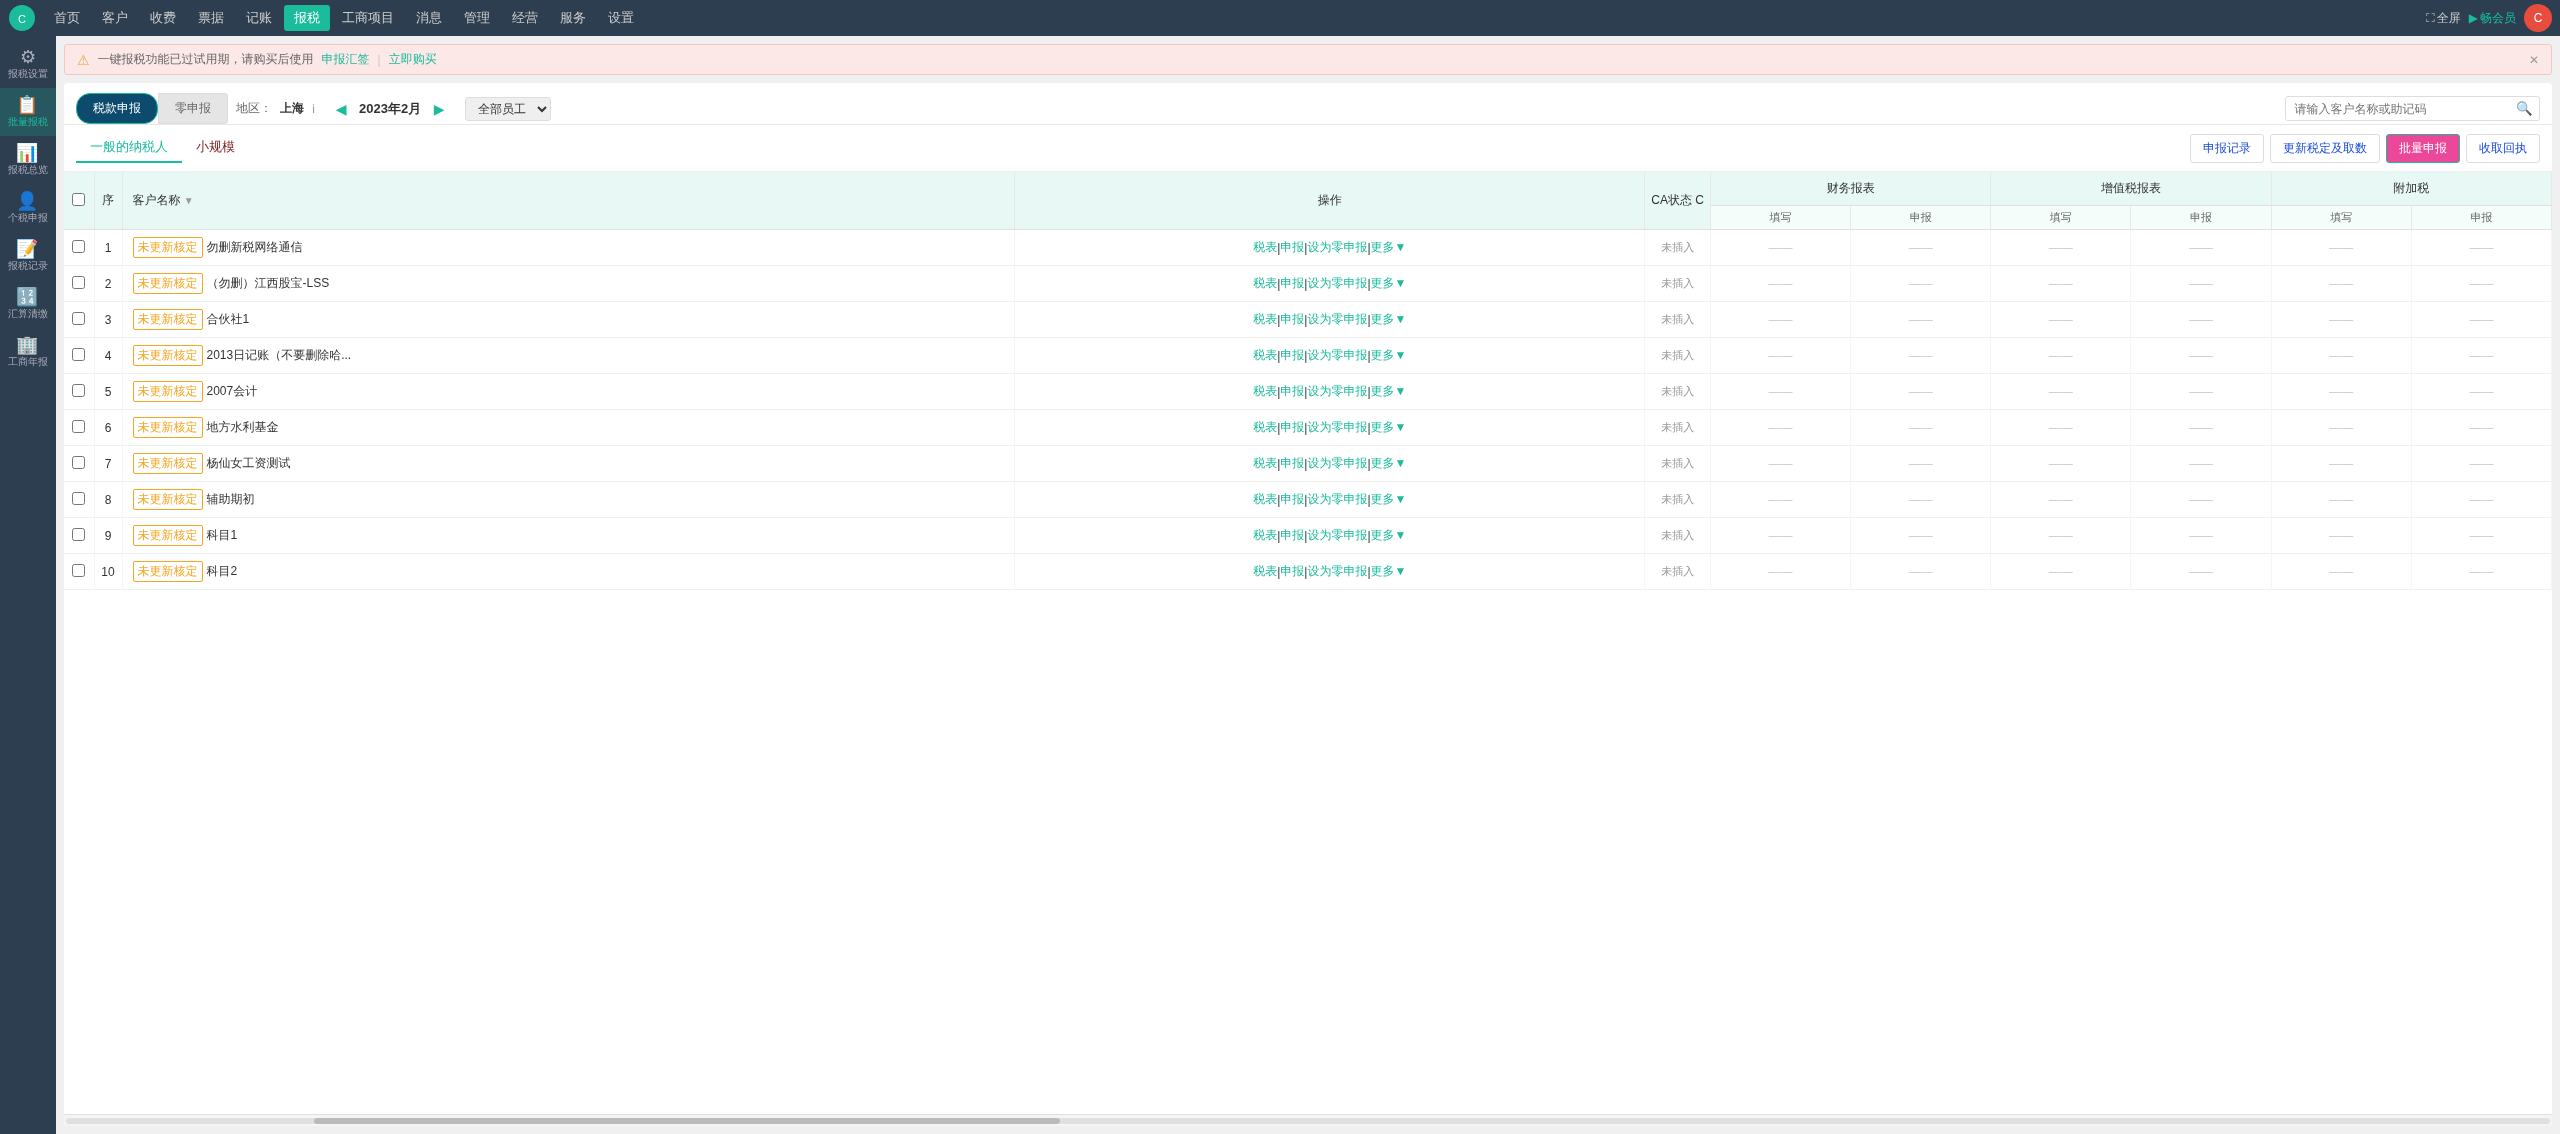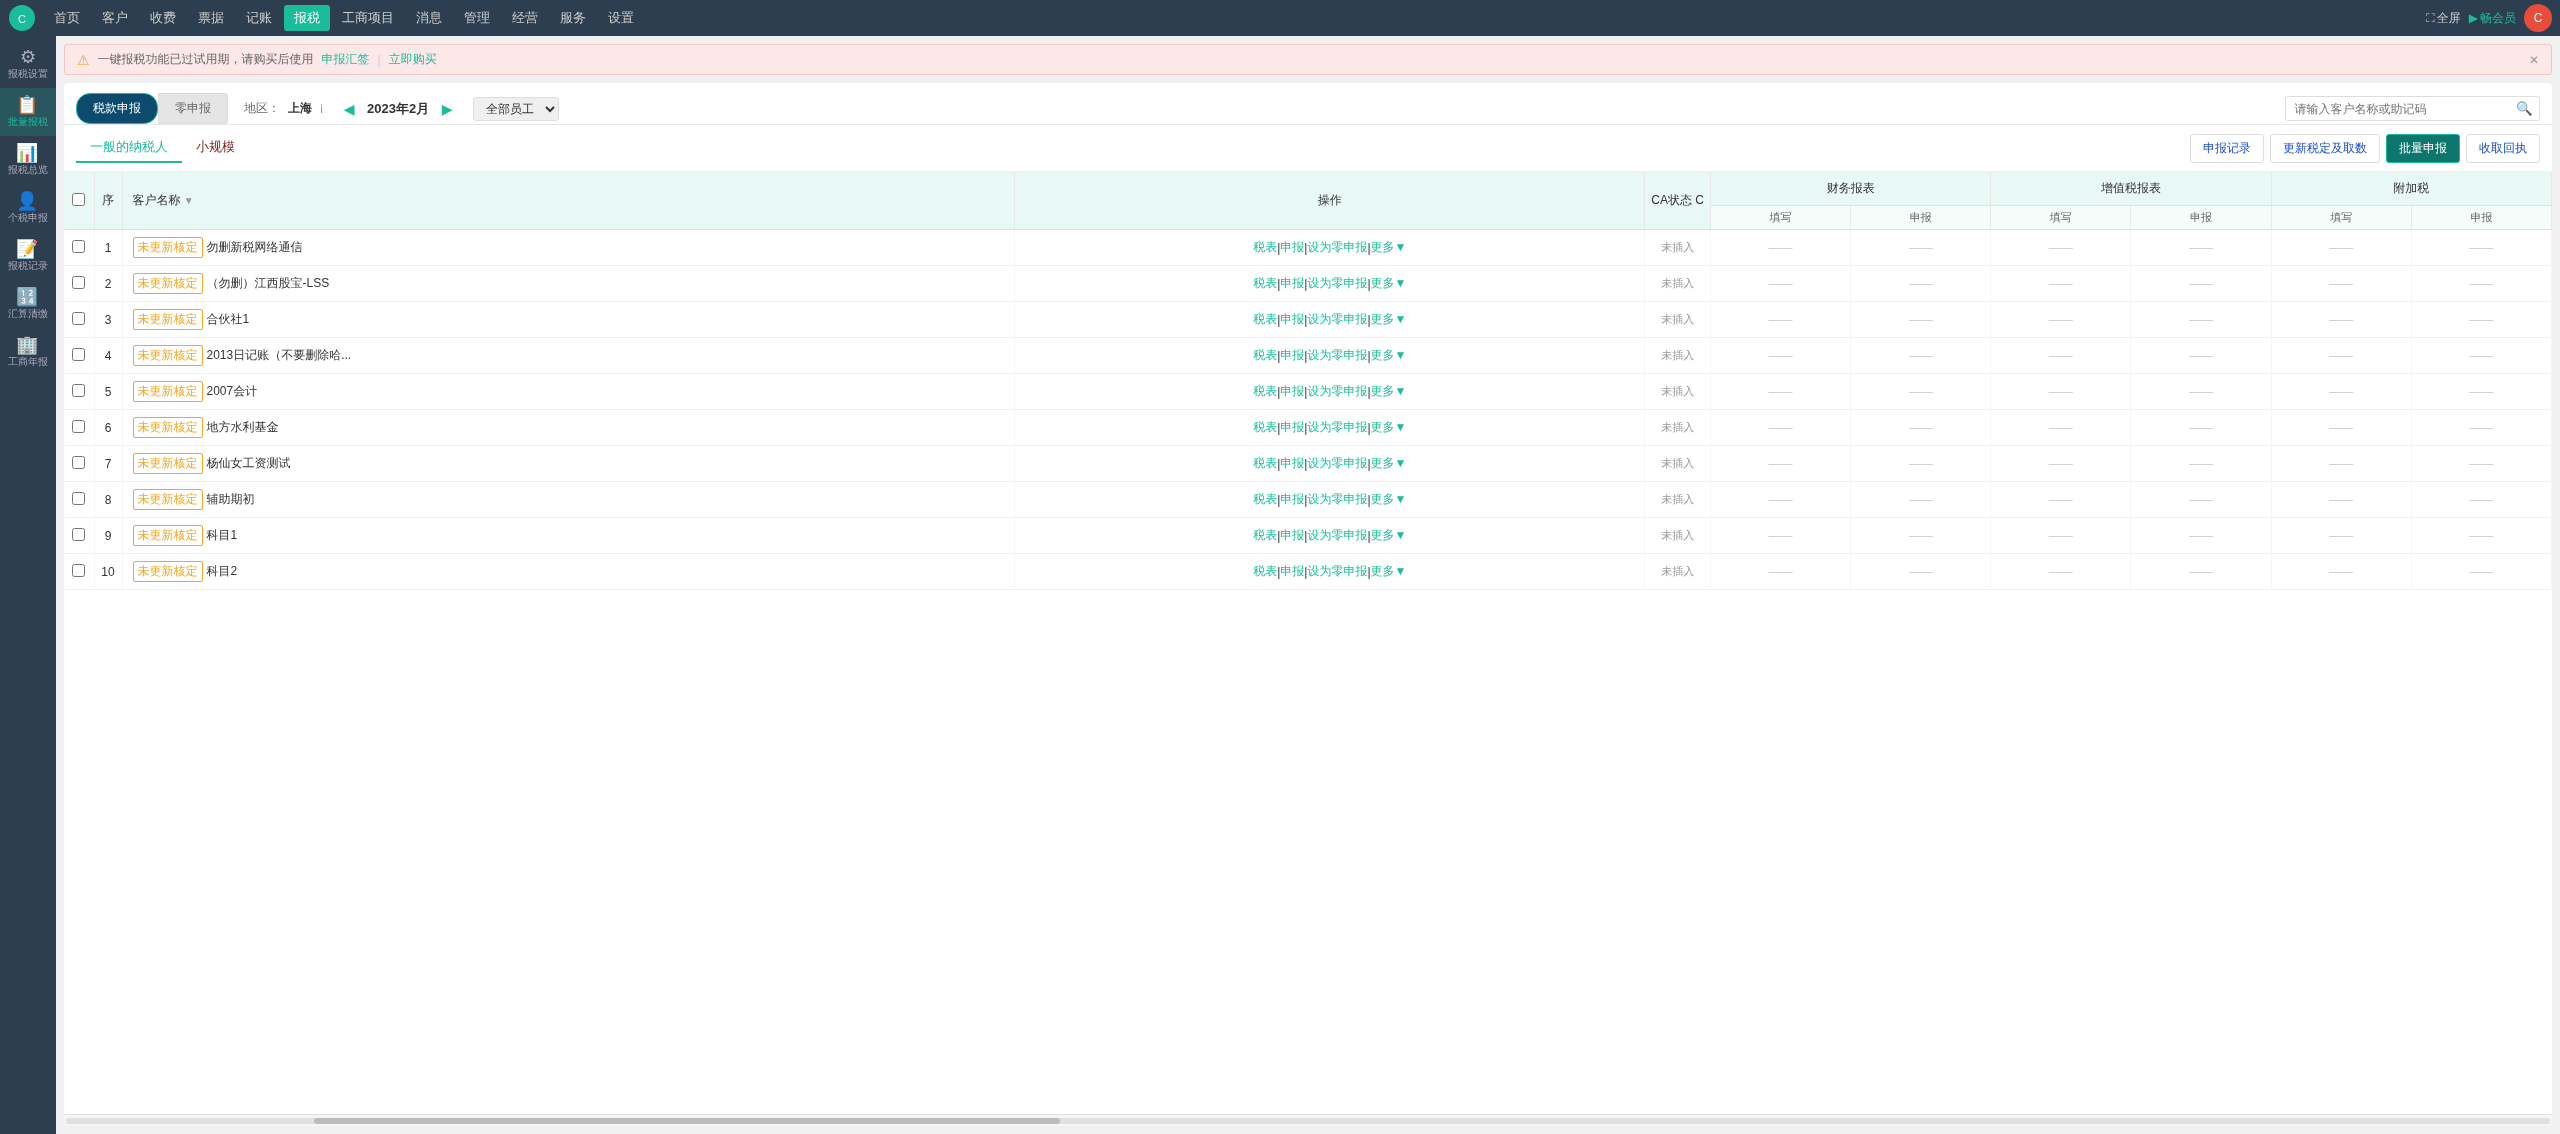--- a/index.html
+++ b/index.html
@@ -41,42 +41,42 @@
     
     .panel-toolbar { padding: 10px 12px 0 12px; display: flex; align-items: center; gap: 8px; flex-shrink: 0; border-bottom: 1px solid #e8e8e8; flex-wrap: wrap; }
 
     
     .tab-group { display: flex; gap: 0; }
     .tab-btn { padding: 6px 16px; border: 1px solid #ddd; background: #e5e5e5; color: #666; cursor: pointer; font-size: 12px; }
     .tab-btn:first-child { border-radius: 3px 0 0 3px; }
     .tab-btn:last-child { border-radius: 0 3px 3px 0; }
     .tab-btn.active { background: #0c4a6e; color: #fff; border-color: #1abc9c; border-radius: 14px; }
 
-    .region-label { font-size: 12px; color: #666; margin-left: 8px; }
+    .region-label { font-size: 12px; color: #666; margin-left: 0; }
     .region-value { font-size: 12px; font-weight: bold; color: #333; }
     .info-icon { color: #999; cursor: pointer; font-size: 12px; }
 
     .date-nav { display: flex; align-items: center; gap: 4px; margin-left: 8px; }
     .date-nav-btn { width: 20px; height: 20px; border: none; background: none; cursor: pointer; color: #1abc9c; font-size: 14px; display: flex; align-items: center; justify-content: center; }
     .date-display { font-size: 13px; font-weight: bold; color: #333; min-width: 70px; text-align: center; }
 
     .employee-select { display: flex; align-items: center; gap: 4px; margin-left: 8px; }
     .employee-select select { border: 1px solid #ddd; padding: 3px 8px; border-radius: 3px; font-size: 12px; color: #333; cursor: pointer; }
 
     .search-box { margin-left: auto; display: flex; align-items: center; border: 1px solid #ddd; border-radius: 3px; overflow: hidden; gap: 44px; }
     .search-box input { border: none; outline: none; padding: 4px 8px; font-size: 12px; width: 180px; color: #999; }
     .search-box button { border: none; background: none; padding: 4px 6px; cursor: pointer; color: #999; }
 
     
     .action-bar { padding: 8px 12px; display: flex; align-items: center; gap: 16px; flex-shrink: 0; border-bottom: 1px solid #f0f0f0; }
     .action-tabs { display: flex; gap: 0; }
     .action-tab { padding: 5px 14px; border-bottom: 2px solid transparent; cursor: pointer; font-size: 13px; color: #7f1d1d; }
     .action-tab.active { border-bottom-color: #1abc9c; color: #1abc9c; }
     .action-btn { padding: 5px 12px; border: 1px solid #ddd; background: #f5f5f5; color: #666; cursor: pointer; font-size: 12px; border-radius: 3px; }
-    .action-btn.primary { background: #0f766e; color: #fff; border-color: #1abc9c; }
+    .action-btn.primary { background: #ec4899; color: #fff; border-color: #1abc9c; }
     .action-btn.secondary { background: #fff; color: #1d4ed8; }
 
     
     .table-container { flex: 1; overflow: auto; }
     table { width: 100%; border-collapse: collapse; font-size: 12px; }
     thead tr { background: #e8f8f5; }
     thead th { padding: 8px 6px; text-align: center; color: #333; font-weight: normal; border-bottom: 1px solid #e0e0e0; border-right: 1px solid #e8e8e8; white-space: nowrap; }
     thead th.col-name { text-align: left; padding-left: 10px; }
     tbody tr { border-bottom: 1px solid #f0f0f0; }
     tbody td { padding: 7px 6px; text-align: center; border-right: 1px solid #f5f5f5; color: #333; }

